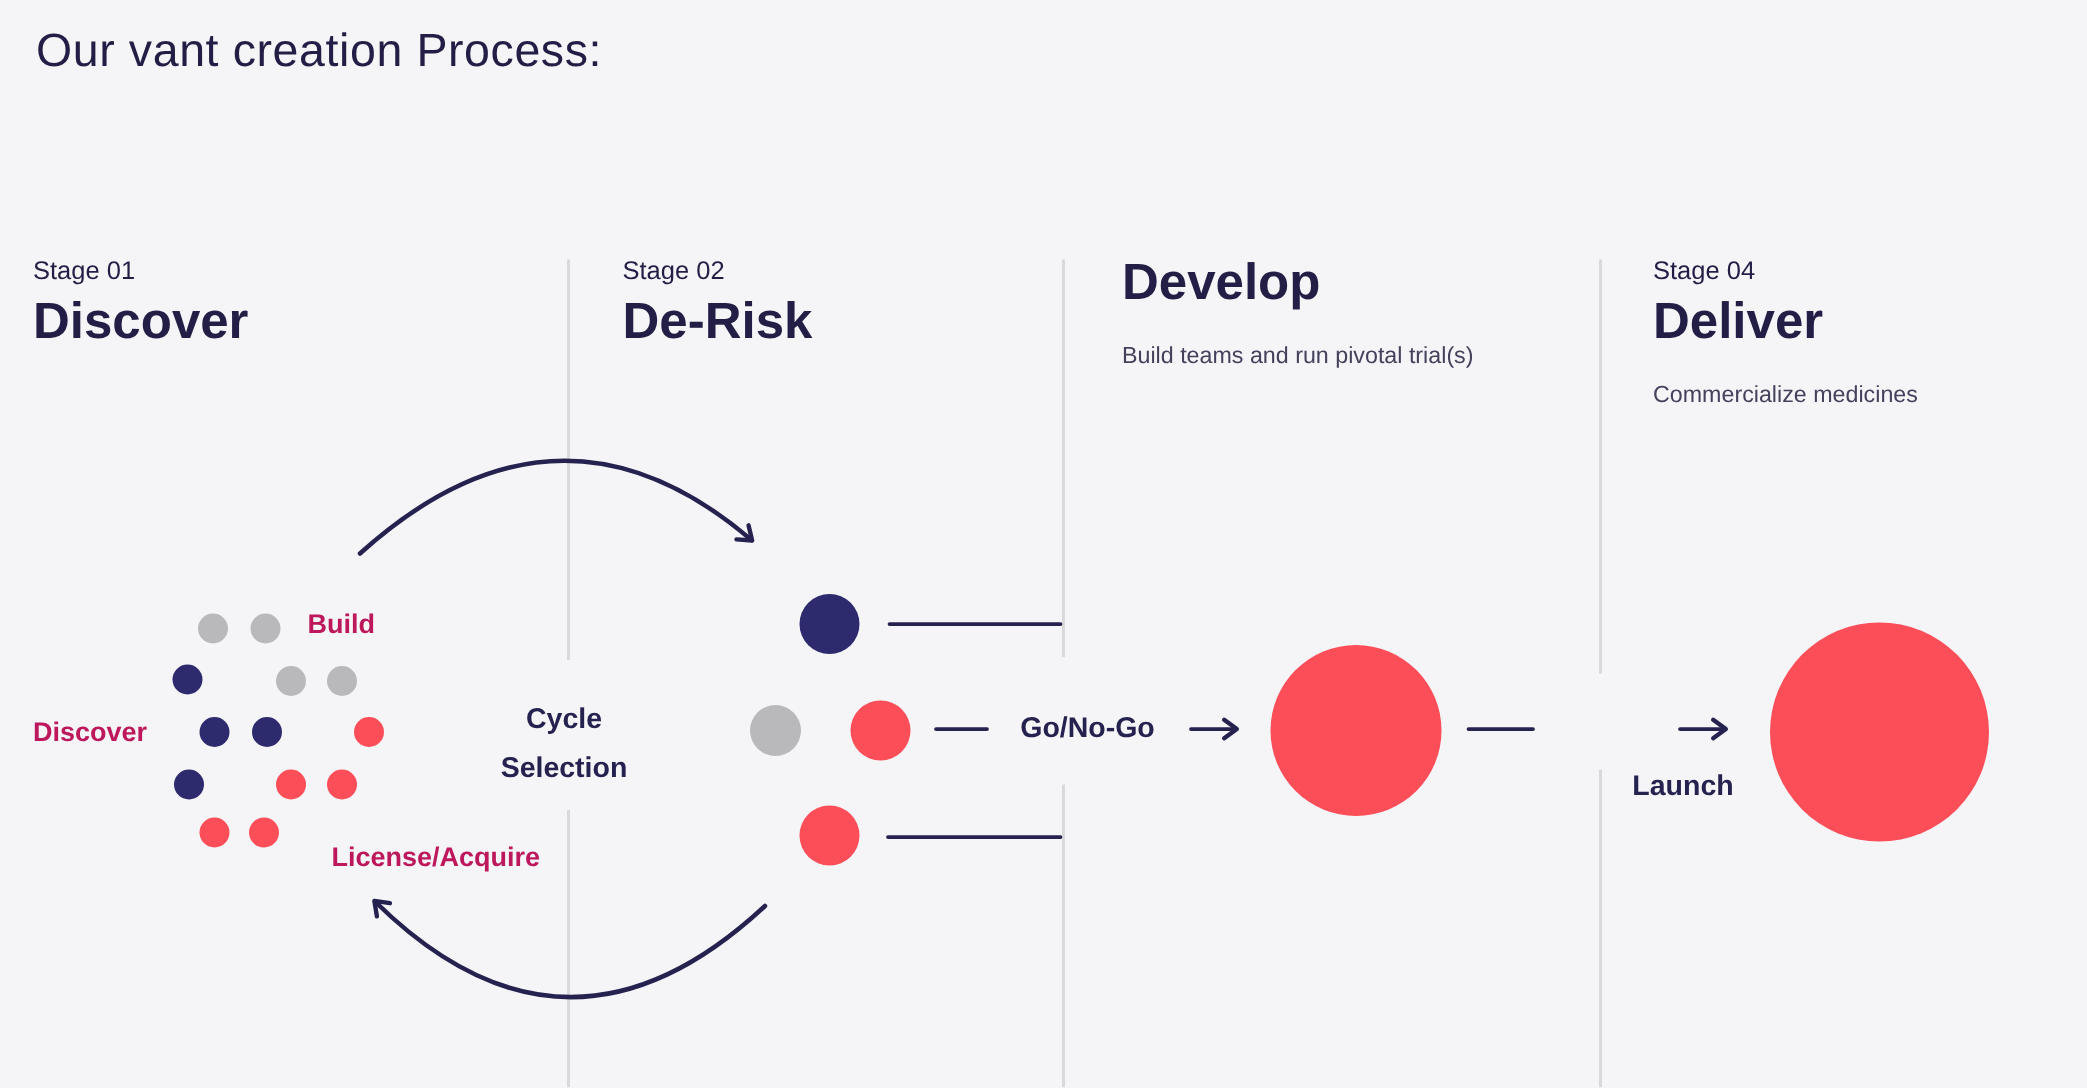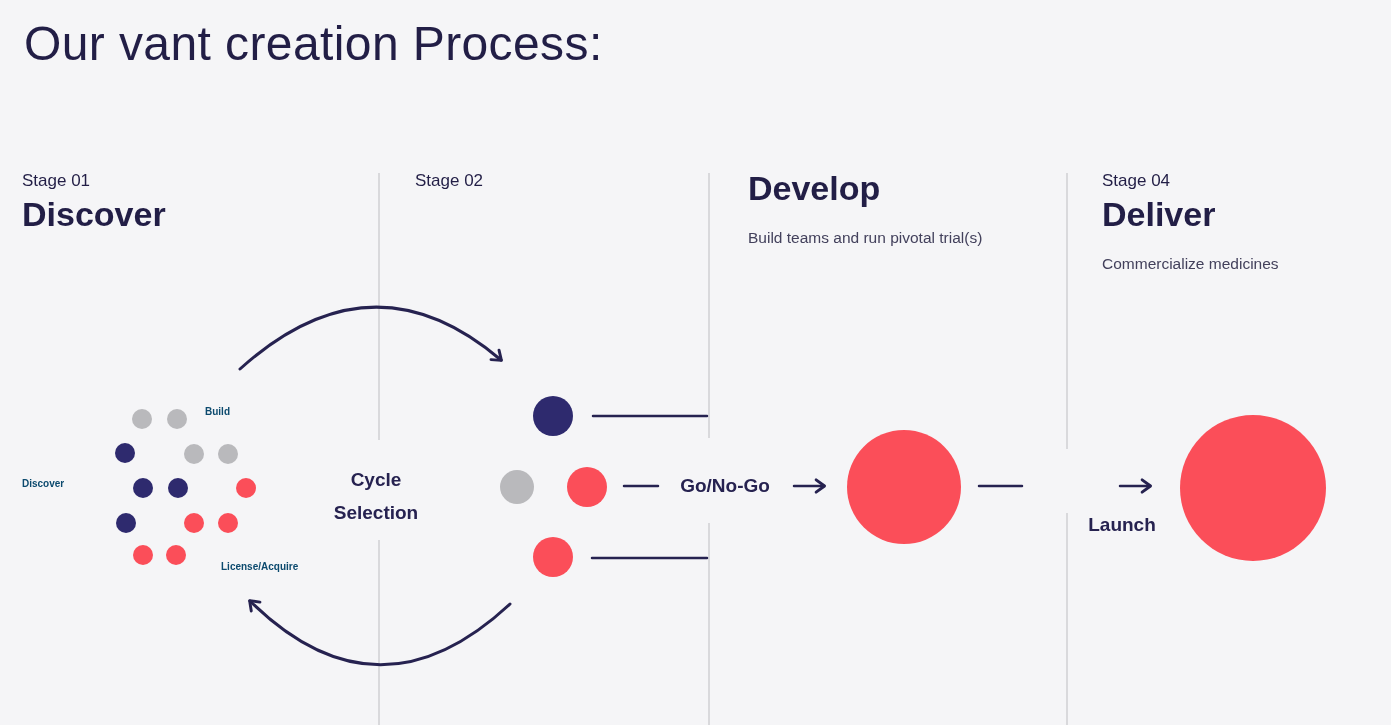--- a/index.html
+++ b/index.html
@@ -20,21 +20,21 @@
   }
   #canvas{
     position:relative;
     width:1391px;
     height:725px;
     background:var(--bg);
   }
   .page-title{
     position:absolute;
     left:24px; top:16px;
-    font-size:48px;
+    font-size:31px;
     font-weight:500;
     letter-spacing:0.4px;
     color:var(--navy-text);
   }
   .stage{
     position:absolute;
     top:168px;
     width:330px;
   }
   .stage-label{
@@ -61,23 +61,23 @@
     width:2px;
     background:var(--divider);
   }
   #dot-layer{position:absolute;left:0;top:0;width:100%;height:100%;}
   .dot{
     position:absolute;
     border-radius:50%;
   }
   .small-label{
     position:absolute;
-    font-size:10px;
+    font-size:18px;
     font-weight:600;
-    color:#0c4a6e;
+    color:#be185d;
     white-space:nowrap;
   }
   .flow-label{
     position:absolute;
     font-size:19px;
     font-weight:700;
     color:var(--line);
     text-align:center;
     white-space:nowrap;
   }
@@ -103,20 +103,21 @@
 <div id="canvas">
 
   <div class="page-title">Our vant creation Process:</div>
 
   <div class="stage" style="left:22px;">
     <div class="stage-label">Stage 01</div>
     <div class="stage-name">Discover</div>
   </div>
   <div class="stage" style="left:415px;">
     <div class="stage-label">Stage 02</div>
+    <div class="stage-name">De-Risk</div>
   </div>
   <div class="stage" style="left:748px;">
     <div class="stage-name">Develop</div>
     <div class="stage-desc">Build teams and run pivotal trial(s)</div>
   </div>
   <div class="stage" style="left:1102px;">
     <div class="stage-label">Stage 04</div>
     <div class="stage-name">Deliver</div>
     <div class="stage-desc">Commercialize medicines</div>
   </div>

